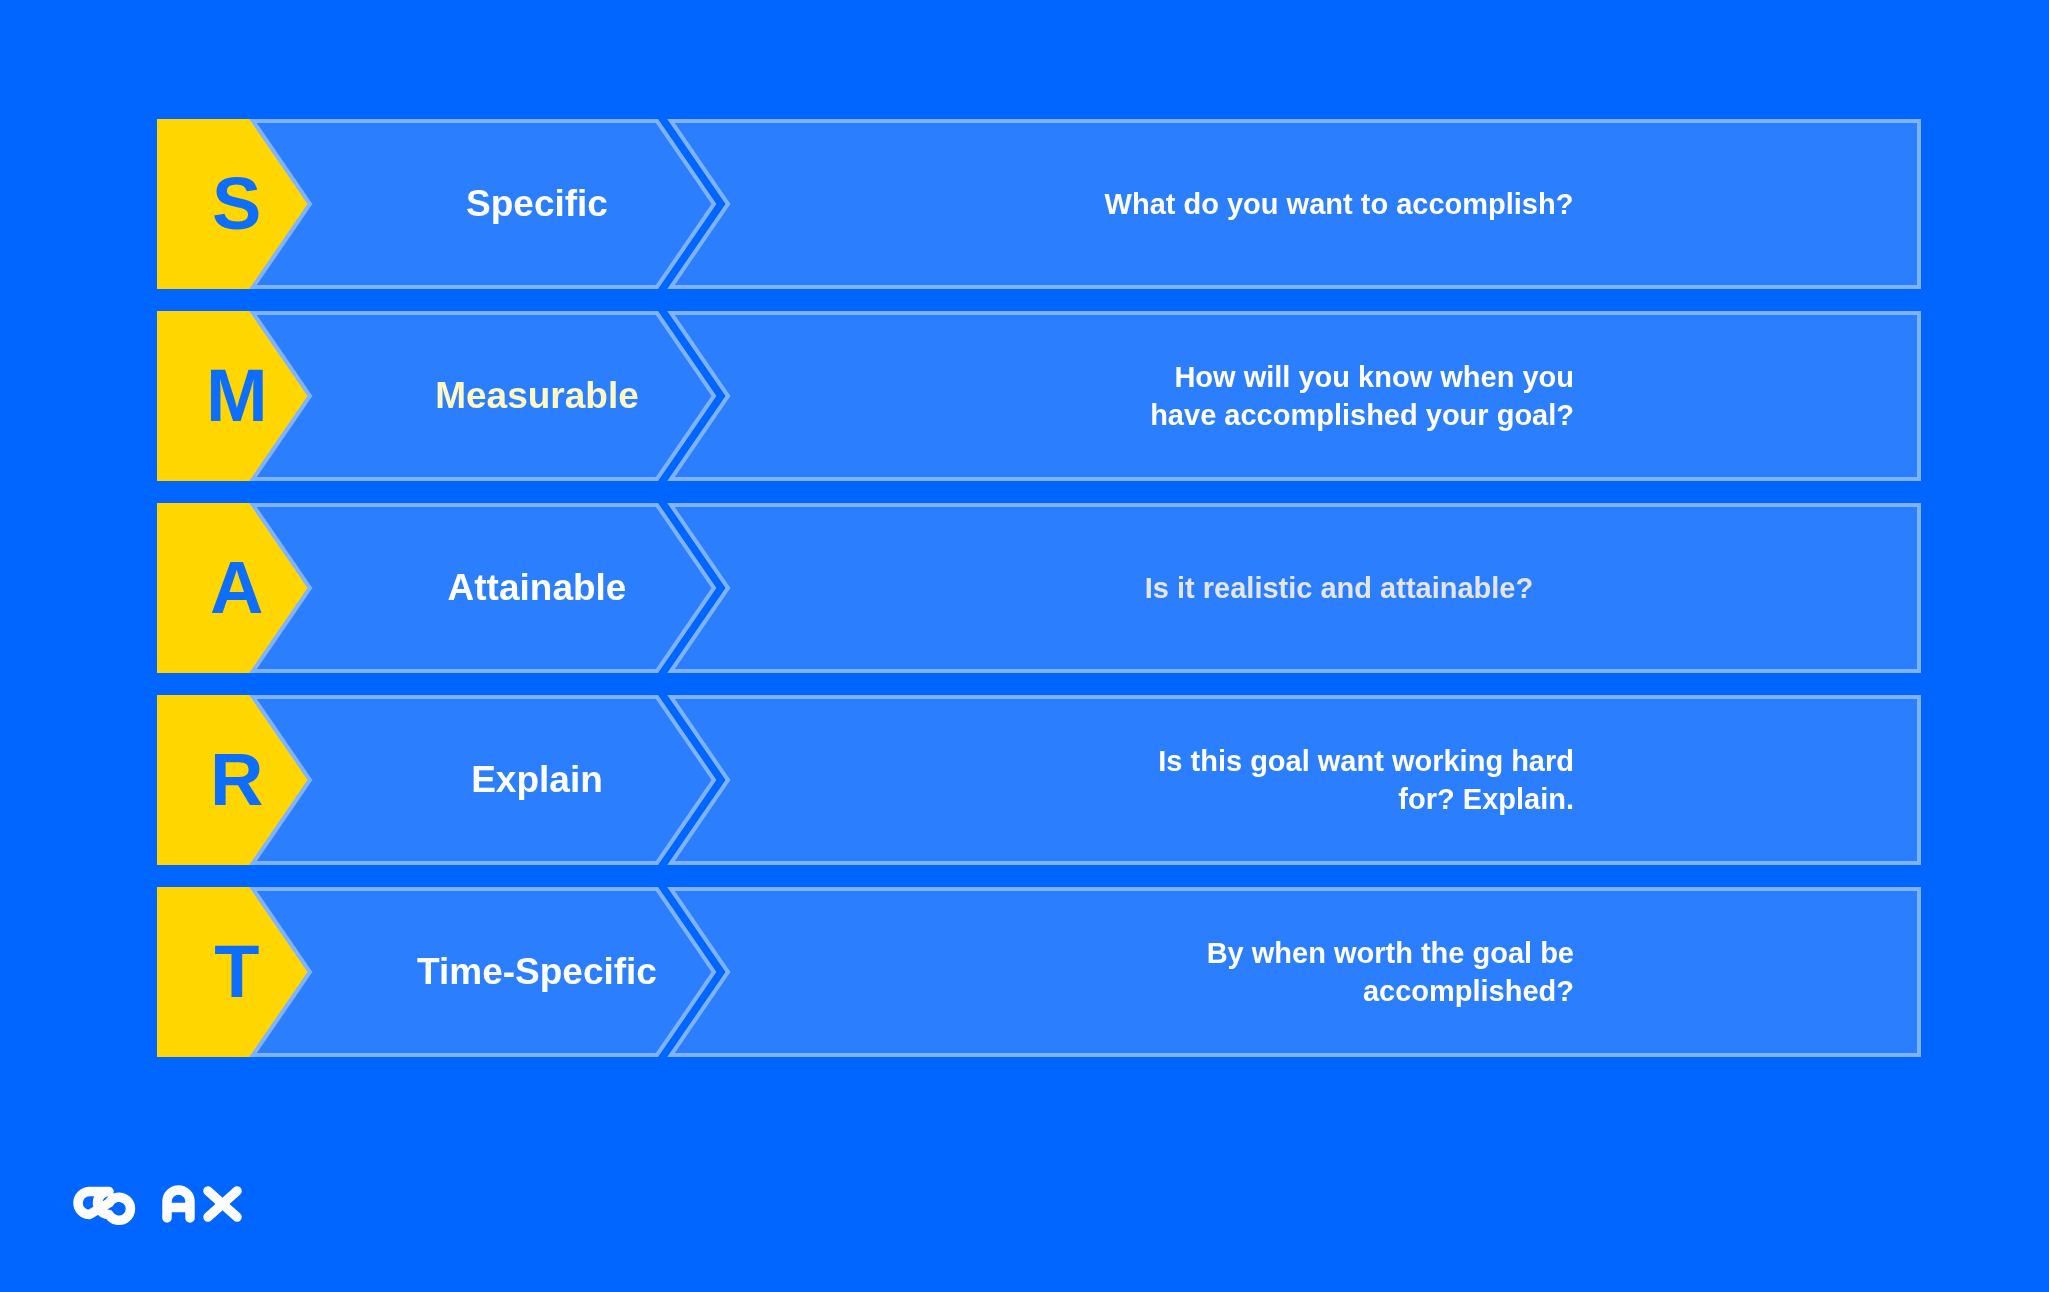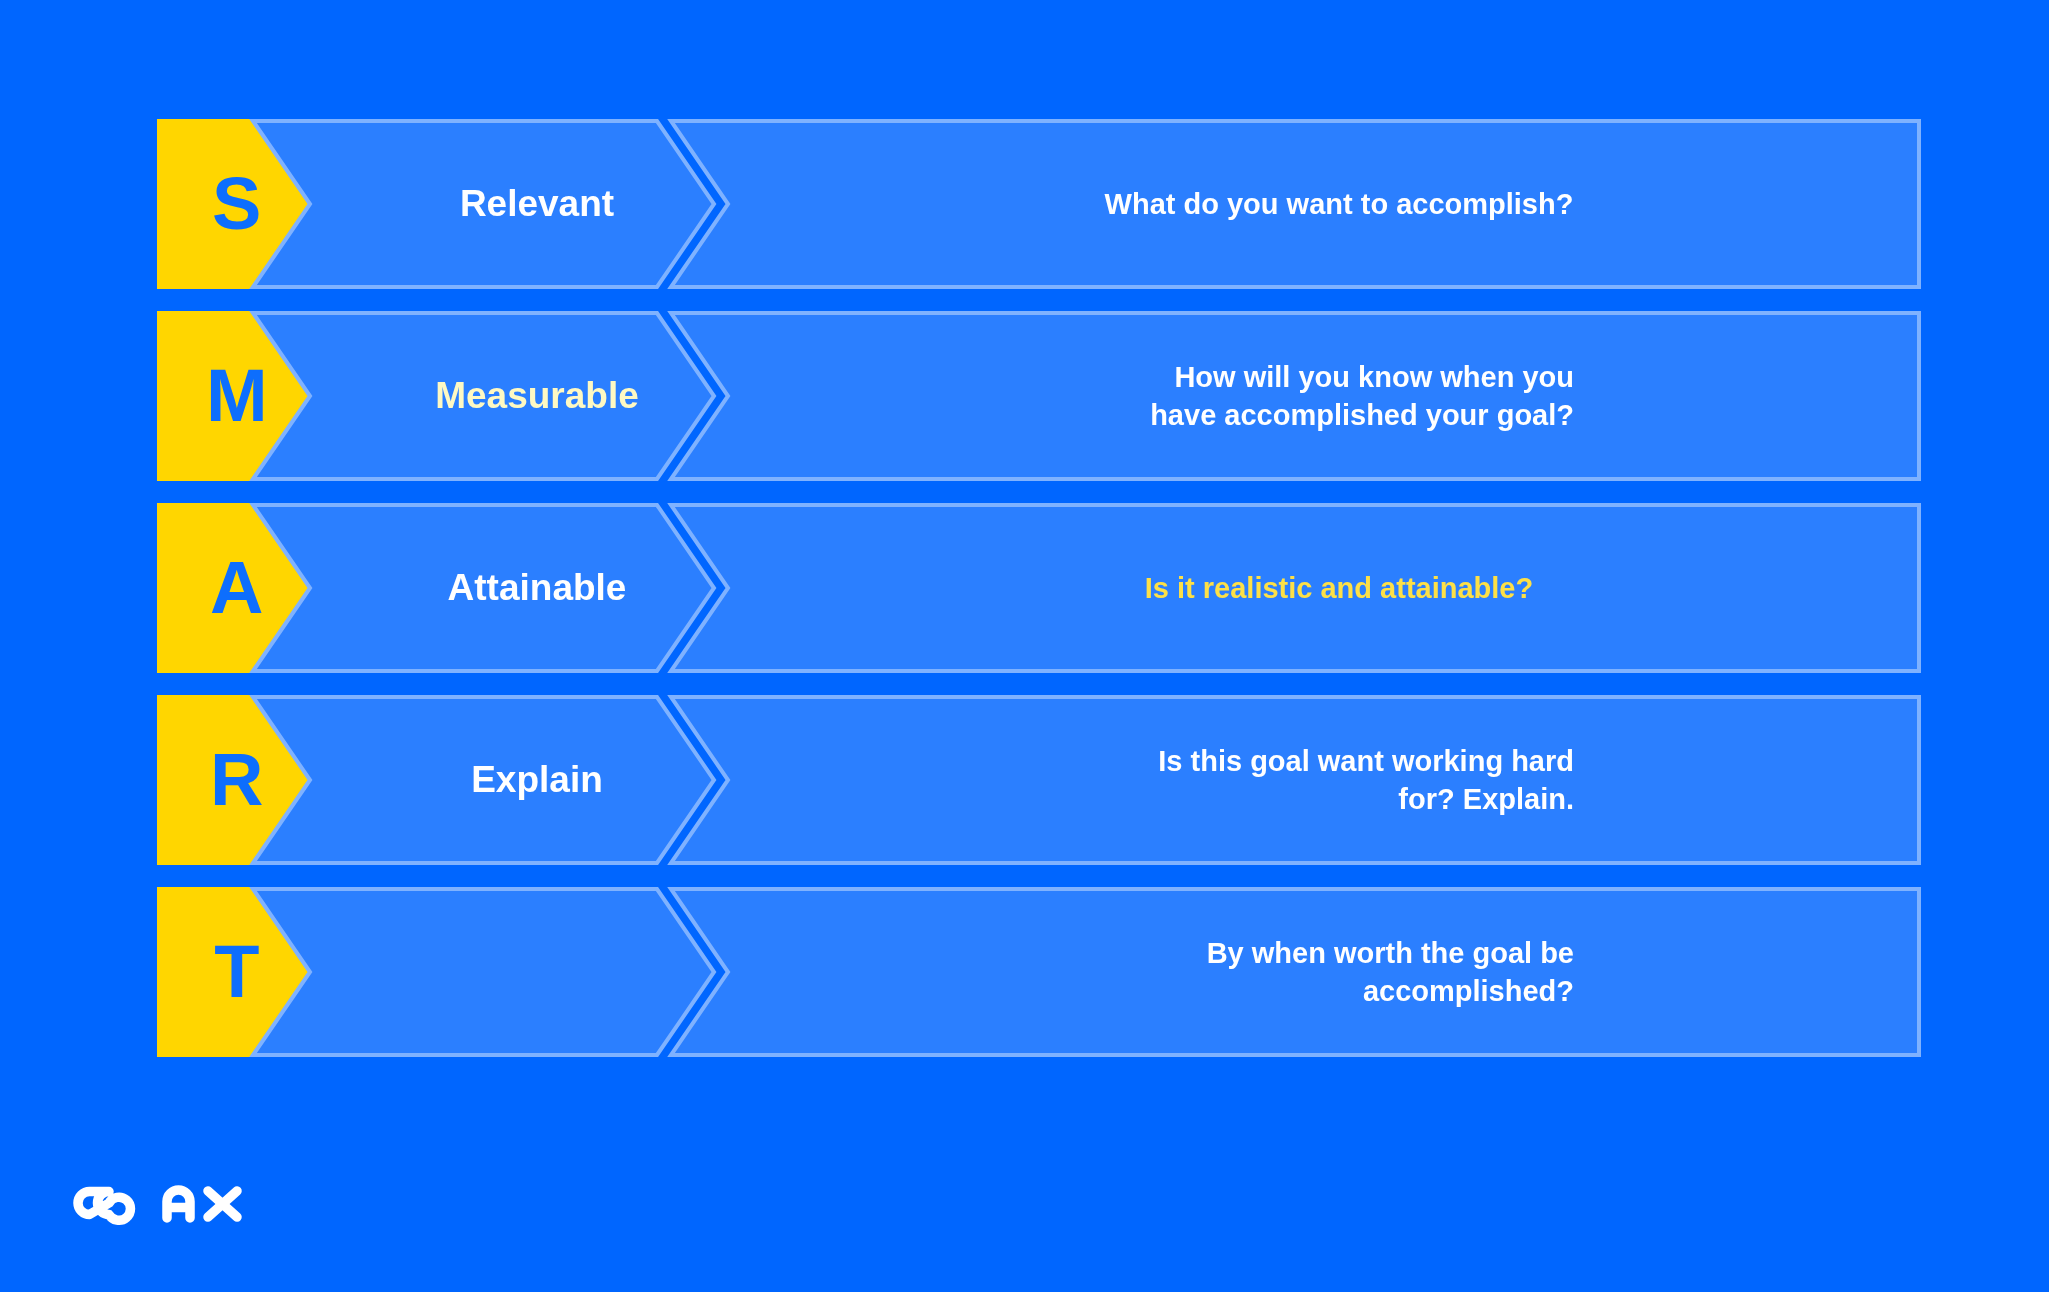--- a/index.html
+++ b/index.html
@@ -114,21 +114,21 @@
   <div class="row" id="row-0" style="top:119px">
     <svg class="row-svg" viewBox="0 0 1764 170" preserveAspectRatio="none">
       <polygon points="0,0 118,0 175,85 118,170 0,170" fill="#ffd600"></polygon>
       <polygon points="96,2 500,2 557,85 500,168 96,168 153,85" fill="#2b7fff" stroke="#7fb2ff" stroke-width="4"></polygon>
       <polygon points="514,2 1762,2 1762,168 514,168 571,85" fill="#2b7fff" stroke="#7fb2ff" stroke-width="4"></polygon>
     </svg>
     <div class="letter-cell">
       <span class="letter-text" style="color: rgb(13, 110, 253);">S</span>
     </div>
     <div class="term-cell">
-      <span class="term-text" style="color: rgb(255, 255, 255);">Relevant</span>
+      <span class="term-text" style="color: rgb(255, 255, 255);">Specific</span>
     </div>
     <div class="desc-cell">
       <span class="desc-text" style="color: rgb(255, 255, 255);">What do you want to accomplish?</span>
     </div>
   </div>
 
   <div class="row" id="row-1" style="top:311px">
     <svg class="row-svg" viewBox="0 0 1764 170" preserveAspectRatio="none">
       <polygon points="0,0 118,0 175,85 118,170 0,170" fill="#ffd600"></polygon>
       <polygon points="96,2 500,2 557,85 500,168 96,168 153,85" fill="#2b7fff" stroke="#7fb2ff" stroke-width="4"></polygon>
@@ -151,21 +151,21 @@
       <polygon points="96,2 500,2 557,85 500,168 96,168 153,85" fill="#2b7fff" stroke="#7fb2ff" stroke-width="4"></polygon>
       <polygon points="514,2 1762,2 1762,168 514,168 571,85" fill="#2b7fff" stroke="#7fb2ff" stroke-width="4"></polygon>
     </svg>
     <div class="letter-cell">
       <span class="letter-text" style="color: rgb(13, 110, 253);">A</span>
     </div>
     <div class="term-cell">
       <span class="term-text" style="color: rgb(255, 255, 255);">Attainable</span>
     </div>
     <div class="desc-cell">
-      <span class="desc-text" style="color: #fde047;">Is it realistic and attainable?</span>
+      <span class="desc-text" style="color: #e5e5e5;">Is it realistic and attainable?</span>
     </div>
   </div>
 
   <div class="row" id="row-3" style="top:695px">
     <svg class="row-svg" viewBox="0 0 1764 170" preserveAspectRatio="none">
       <polygon points="0,0 118,0 175,85 118,170 0,170" fill="#ffd600"></polygon>
       <polygon points="96,2 500,2 557,85 500,168 96,168 153,85" fill="#2b7fff" stroke="#7fb2ff" stroke-width="4"></polygon>
       <polygon points="514,2 1762,2 1762,168 514,168 571,85" fill="#2b7fff" stroke="#7fb2ff" stroke-width="4"></polygon>
     </svg>
     <div class="letter-cell">
@@ -180,20 +180,23 @@
   </div>
 
   <div class="row" id="row-4" style="top:887px">
     <svg class="row-svg" viewBox="0 0 1764 170" preserveAspectRatio="none">
       <polygon points="0,0 118,0 175,85 118,170 0,170" fill="#ffd600"></polygon>
       <polygon points="96,2 500,2 557,85 500,168 96,168 153,85" fill="#2b7fff" stroke="#7fb2ff" stroke-width="4"></polygon>
       <polygon points="514,2 1762,2 1762,168 514,168 571,85" fill="#2b7fff" stroke="#7fb2ff" stroke-width="4"></polygon>
     </svg>
     <div class="letter-cell">
       <span class="letter-text" style="color: rgb(13, 110, 253);">T</span>
+    </div>
+    <div class="term-cell">
+      <span class="term-text" style="color: rgb(255, 255, 255);">Time-Specific</span>
     </div>
     <div class="desc-cell">
       <span class="desc-text" style="color: rgb(255, 255, 255);">By when worth the goal be accomplished?</span>
     </div>
   </div>
 
   <div id="logo">
     <svg viewBox="0 0 183 52">
       <g fill="none" stroke="#ffffff" stroke-width="9.5" stroke-linecap="round" stroke-linejoin="round">
         <path d="M26.5 14.5 A11.5 11.5 0 1 0 26.5 37.5 L46 26 A11.5 11.5 0 1 1 46 37.5 A11.5 11.5 0 1 1 46 14.5 Z"></path>

